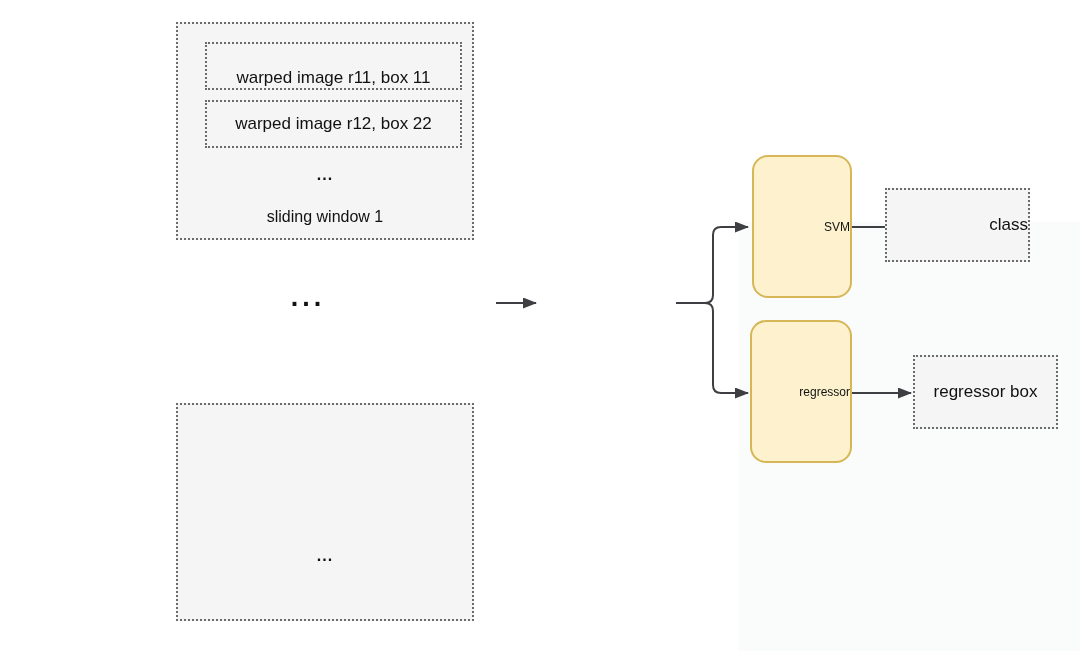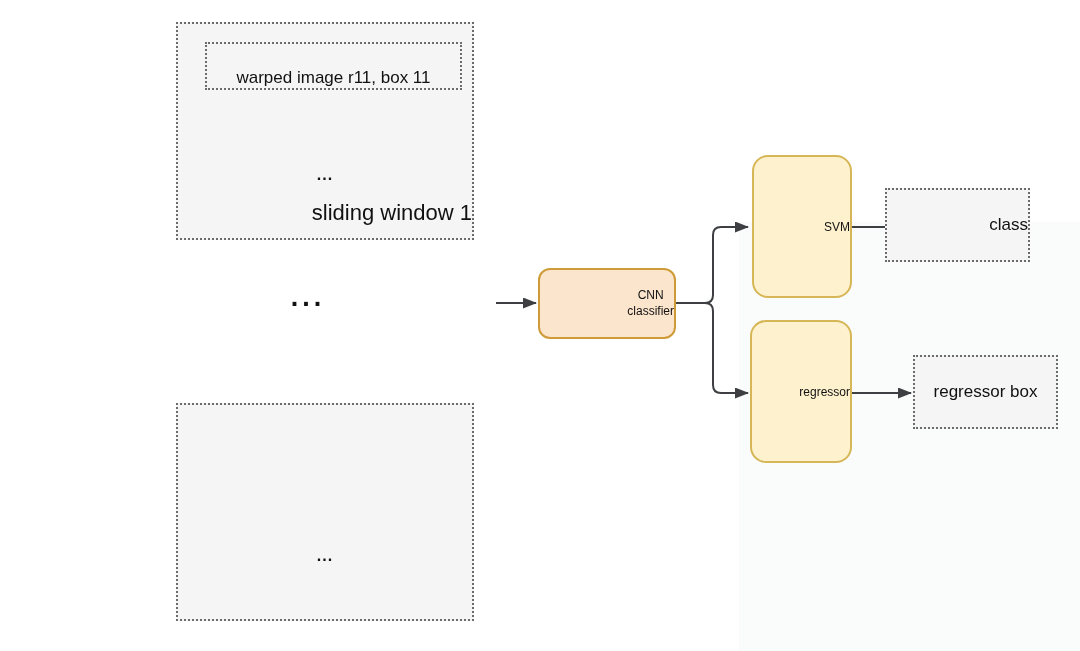--- a/index.html
+++ b/index.html
@@ -52,21 +52,21 @@
     border:2px dotted var(--c-dotted_border,#6b6b6b);
   }
   .sw .inner.row1{top:18px;align-items:flex-end;}
   .sw .inner.row2{top:76px;}
   .sw-ellipsis{
     position:absolute;left:0;width:100%;top:142px;height:24px;
     text-align:center;font-size:16px;font-weight:bold;letter-spacing:1px;
   }
   .sw-label{
     position:absolute;left:0;width:100%;bottom:12px;
-    text-align:right;font-size:22px;
+    text-align:center;font-size:16px;
   }
   .big-ellipsis{
     position:absolute;left:267px;top:282px;width:82px;height:34px;
     text-align:center;font-size:27px;font-weight:bold;letter-spacing:4px;
     color:#111111;
   }
   svg.wires{position:absolute;left:0;top:0;width:1080px;height:651px;pointer-events:none;}
   svg.wires path{stroke:var(--c-line,#3d3f42);stroke-width:2;fill:none;}
   svg.wires .head{fill:var(--c-line,#3d3f42);stroke:none;}
 </style>
@@ -89,34 +89,33 @@
     <path d="M705,303 Q713,303 713,311 V385 Q713,393 721,393 H748" marker-end="url(#arrow)"></path>
     <path d="M852,227 H911" marker-end="url(#arrow)"></path>
     <path d="M852,393 H911" marker-end="url(#arrow)"></path>
   </svg>
 
 
   <div class="sw sw1">
     <div class="dotted inner row1">
       <span>warped image r11, box 11</span>
     </div>
+    <div class="dotted inner row2">
+      <span>warped image r12, box 22</span>
+    </div>
     <div class="sw-ellipsis">...</div>
     <div class="sw-label">sliding window 1</div>
   </div>
 
   <div class="big-ellipsis">...</div>
 
   <div class="sw swk">
     <div class="sw-ellipsis">...</div>
   </div>
 
-  <div class="rounded cnn">
-    <span>CNN
-classifier</span>
-  </div>
 
   <div class="rounded yellow svm">
     <span>SVM</span>
   </div>
 
   <div class="rounded yellow regressor">
     <span>regressor</span>
   </div>
 
   <div class="dotted box-class">

